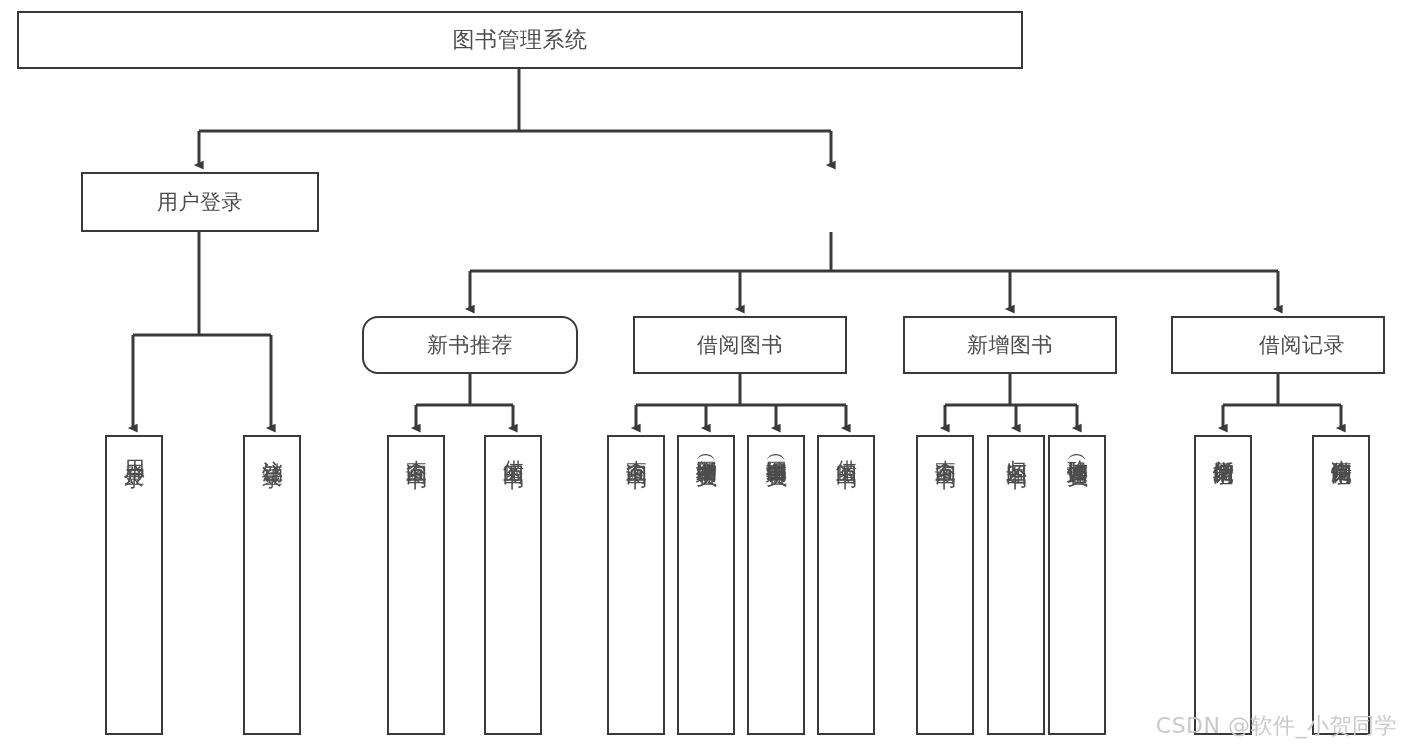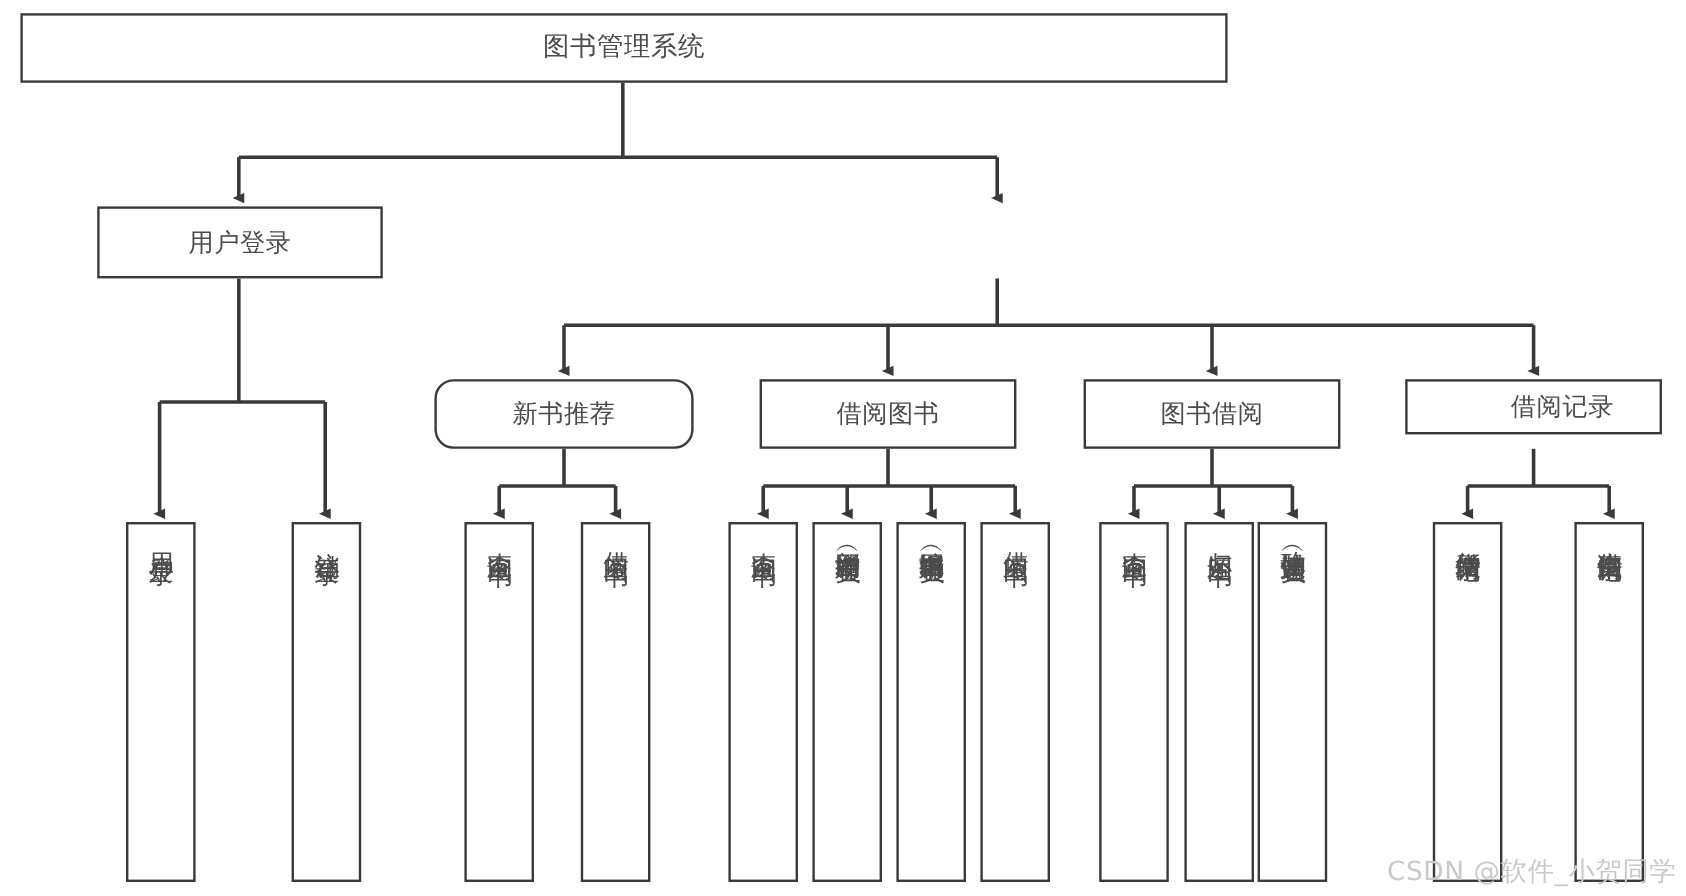--- a/index.html
+++ b/index.html
@@ -140,23 +140,23 @@
     <span class="node-label">用户登录</span>
   </div>
 
   <div class="node-box level-2" style="left:362px; top:316px; width:216px; height:58px;border-radius:16px;">
     <span class="node-label">新书推荐</span>
   </div>
   <div class="node-box level-2" style="left:633px; top:316px; width:214px; height:58px;">
     <span class="node-label">借阅图书</span>
   </div>
   <div class="node-box level-2" style="left:903px; top:316px; width:214px; height:58px;">
-    <span class="node-label">图书借阅</span>
-  </div>
-  <div class="node-box level-2" style="left:1171px; top:316px; width:214px; height:46px;padding-left:48px;">
+    <span class="node-label">新增图书</span>
+  </div>
+  <div class="node-box level-2" style="left:1171px; top:316px; width:214px; height:58px;padding-left:48px;">
     <span class="node-label">借阅记录</span>
   </div>
 
   <div class="node-box leaf" style="left:105px; top:435px; width:58px; height:300px;">
     <span class="node-label">用户登录</span>
   </div>
   <div class="node-box leaf" style="left:243px; top:435px; width:58px; height:300px;">
     <span class="node-label">注销登录</span>
   </div>
 

